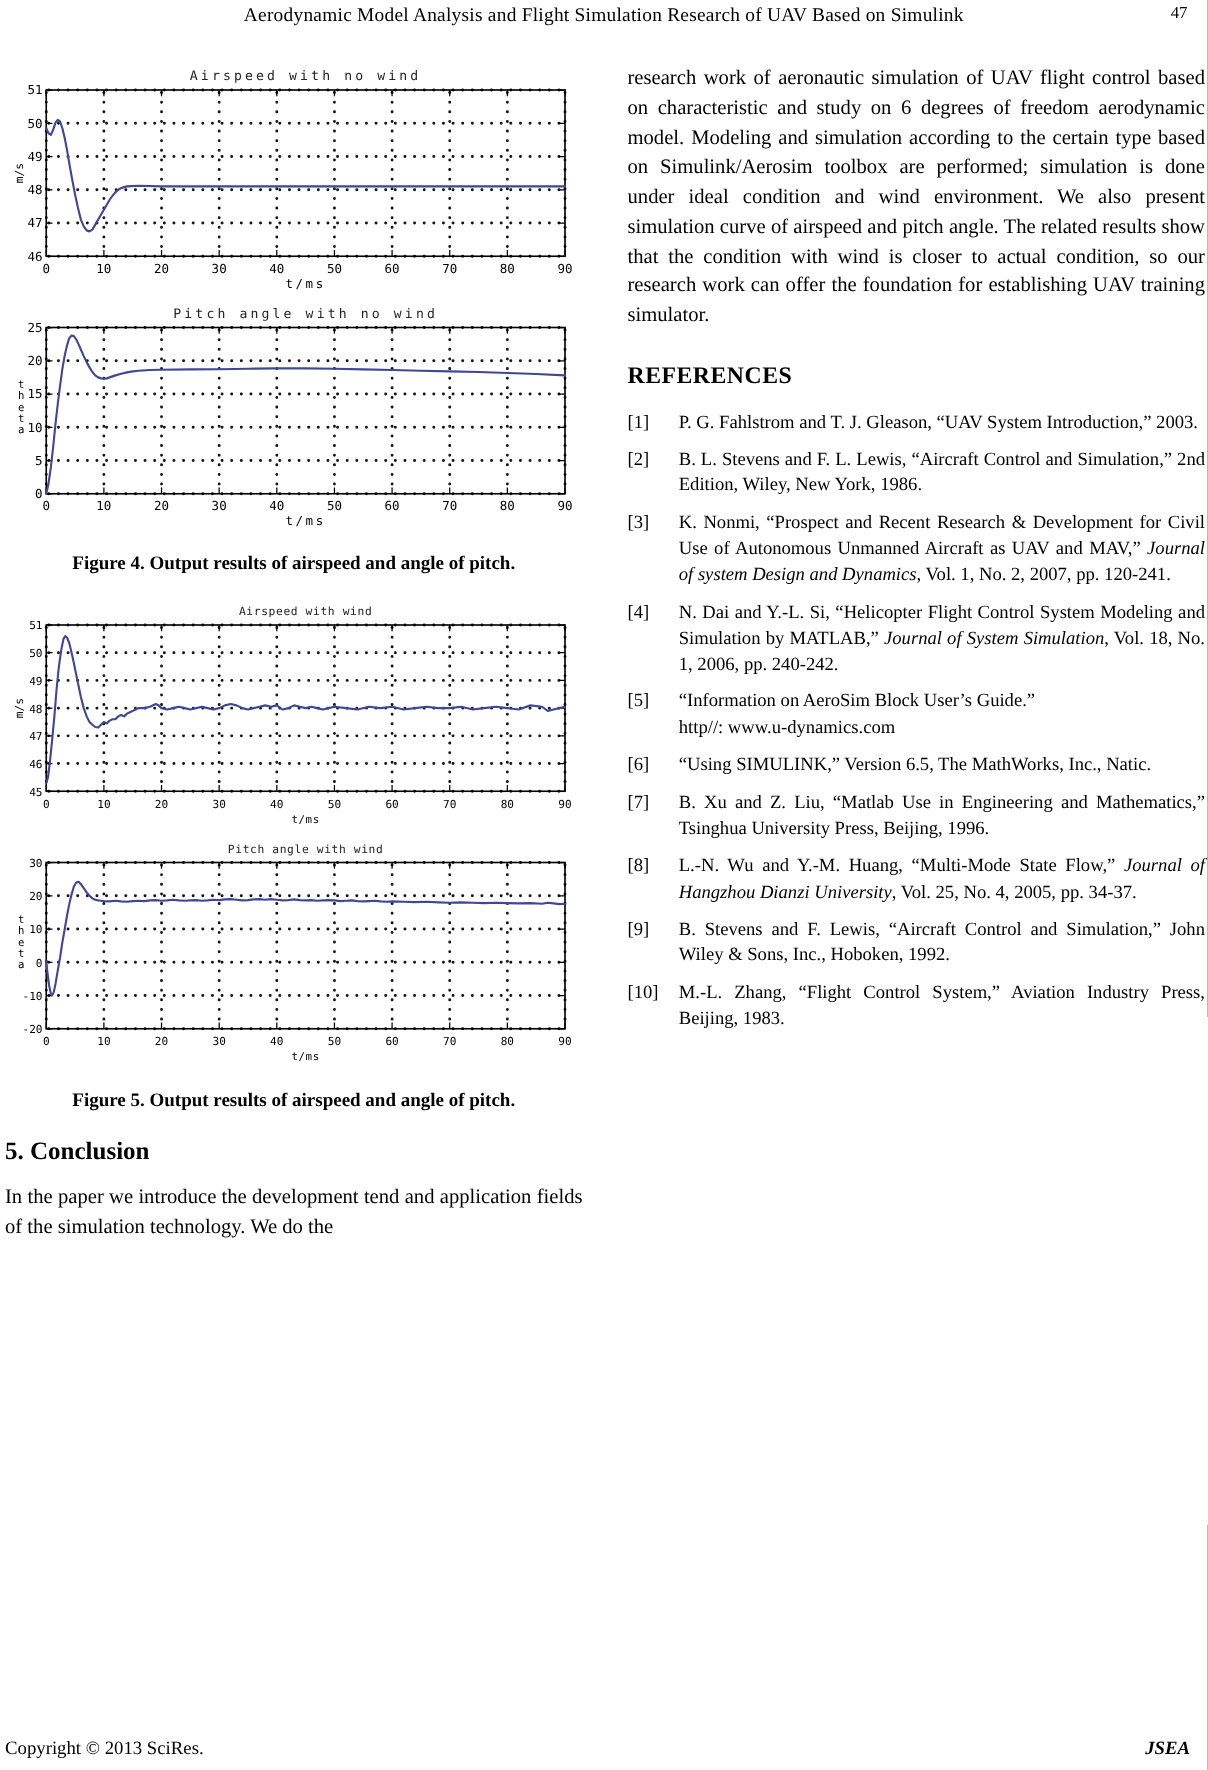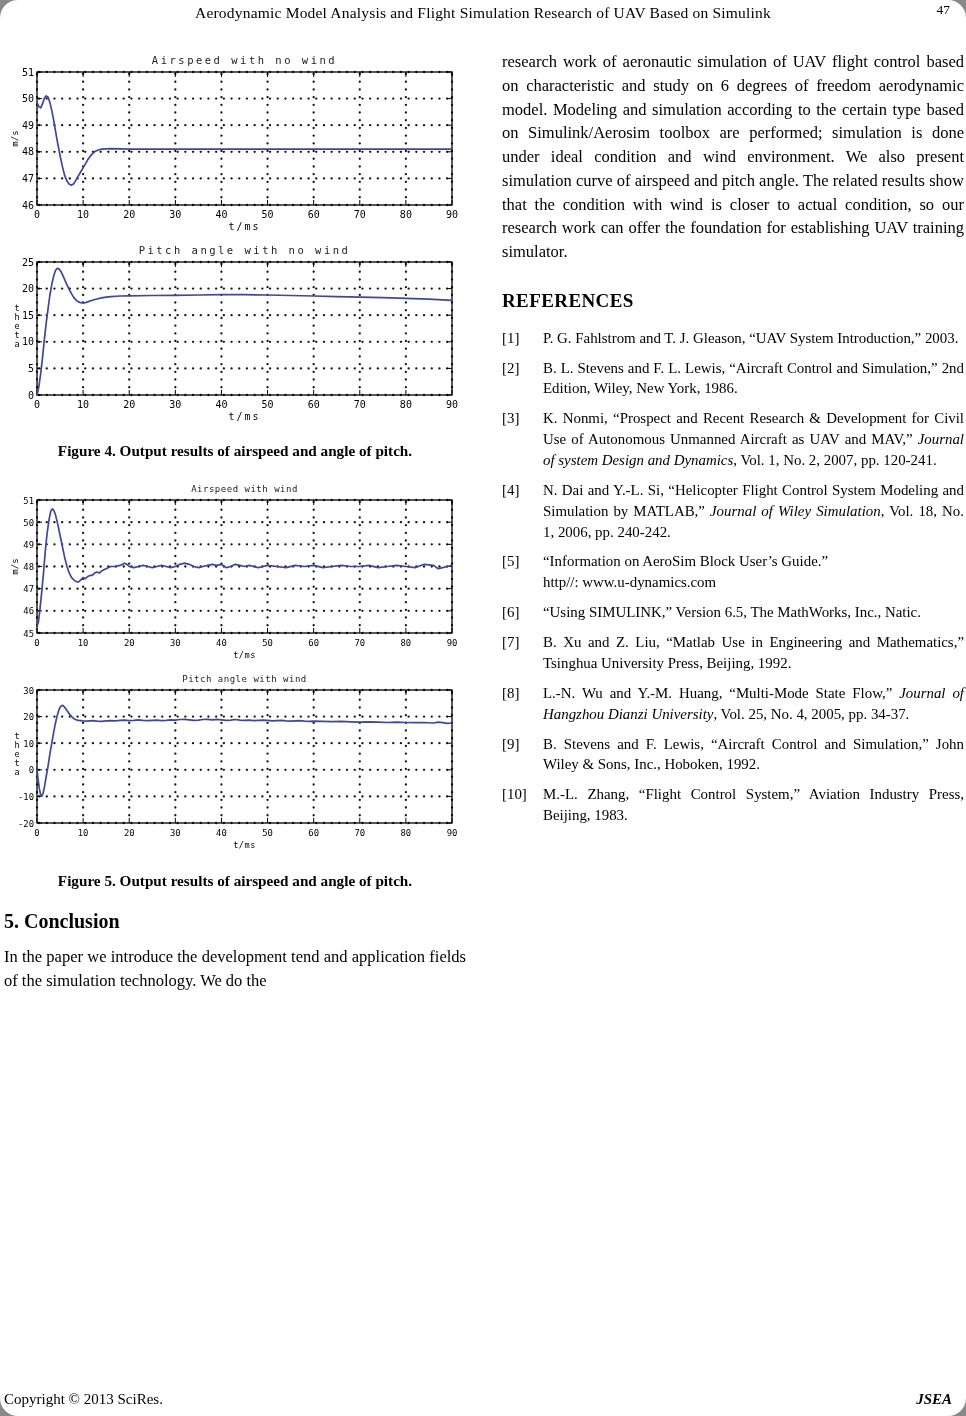--- a/index.html
+++ b/index.html
@@ -1,18 +1,18 @@
 <!DOCTYPE html>
 <html><head>
 <meta charset="utf-8">
 <style>
   html,body{margin:0;padding:0;background:#888;}
   .page{
     width:966px;height:1416px;background:#ffffff;position:relative;
-    font-family:"Liberation Serif", serif;color:#000;overflow:hidden;border-radius:18px;
+    font-family:"Liberation Serif", serif;color:#000;overflow:hidden;
   }
   
   .header{position:absolute;top:4px;left:0;width:966px;height:26px;}
   .header-title{text-align:center;font-size:15.5px;letter-spacing:.2px;}
   .page-num{position:absolute;right:16px;top:-2px;font-size:13.5px;}
   
   .left-col{position:absolute;left:4px;top:50px;width:462px;}
   .right-col{position:absolute;left:502px;top:50px;width:462px;}
   .para{font-size:16.5px;line-height:1.44;text-align:justify;}
   
@@ -402,33 +402,33 @@
         <div class="ref">
           <span class="ref-num">[2]</span>
           <span class="ref-text"><span>B. L. Stevens and F. L. Lewis, “Aircraft Control and Simulation,” 2nd Edition, Wiley, New York, 1986.</span></span>
         </div>
         <div class="ref">
           <span class="ref-num">[3]</span>
           <span class="ref-text"><span>K. Nonmi, “Prospect and Recent Research &amp; Development for Civil Use of Autonomous Unmanned Aircraft as UAV and MAV,” </span><i>Journal of system Design and Dynamics</i><span>, Vol. 1, No. 2, 2007, pp. 120-241.</span></span>
         </div>
         <div class="ref">
           <span class="ref-num">[4]</span>
-          <span class="ref-text"><span>N. Dai and Y.-L. Si, “Helicopter Flight Control System Modeling and Simulation by MATLAB,” </span><i>Journal of Wiley Simulation</i><span>, Vol. 18, No. 1, 2006, pp. 240-242.</span></span>
+          <span class="ref-text"><span>N. Dai and Y.-L. Si, “Helicopter Flight Control System Modeling and Simulation by MATLAB,” </span><i>Journal of System Simulation</i><span>, Vol. 18, No. 1, 2006, pp. 240-242.</span></span>
         </div>
         <div class="ref">
           <span class="ref-num">[5]</span>
           <span class="ref-text"><span>“Information on AeroSim Block User’s Guide.”</span><br><span>http//: www.u-dynamics.com</span></span>
         </div>
         <div class="ref">
           <span class="ref-num">[6]</span>
           <span class="ref-text"><span>“Using SIMULINK,” Version 6.5, The MathWorks, Inc., Natic.</span></span>
         </div>
         <div class="ref">
           <span class="ref-num">[7]</span>
-          <span class="ref-text"><span>B. Xu and Z. Liu, “Matlab Use in Engineering and Mathematics,” Tsinghua University Press, Beijing, 1992.</span></span>
+          <span class="ref-text"><span>B. Xu and Z. Liu, “Matlab Use in Engineering and Mathematics,” Tsinghua University Press, Beijing, 1996.</span></span>
         </div>
         <div class="ref">
           <span class="ref-num">[8]</span>
           <span class="ref-text"><span>L.-N. Wu and Y.-M. Huang, “Multi-Mode State Flow,” </span><i>Journal of Hangzhou Dianzi University</i><span>, Vol. 25, No. 4, 2005, pp. 34-37.</span></span>
         </div>
         <div class="ref">
           <span class="ref-num">[9]</span>
           <span class="ref-text"><span>B. Stevens and F. Lewis, “Aircraft Control and Simulation,” John Wiley &amp; Sons, Inc., Hoboken, 1992.</span></span>
         </div>
         <div class="ref">

